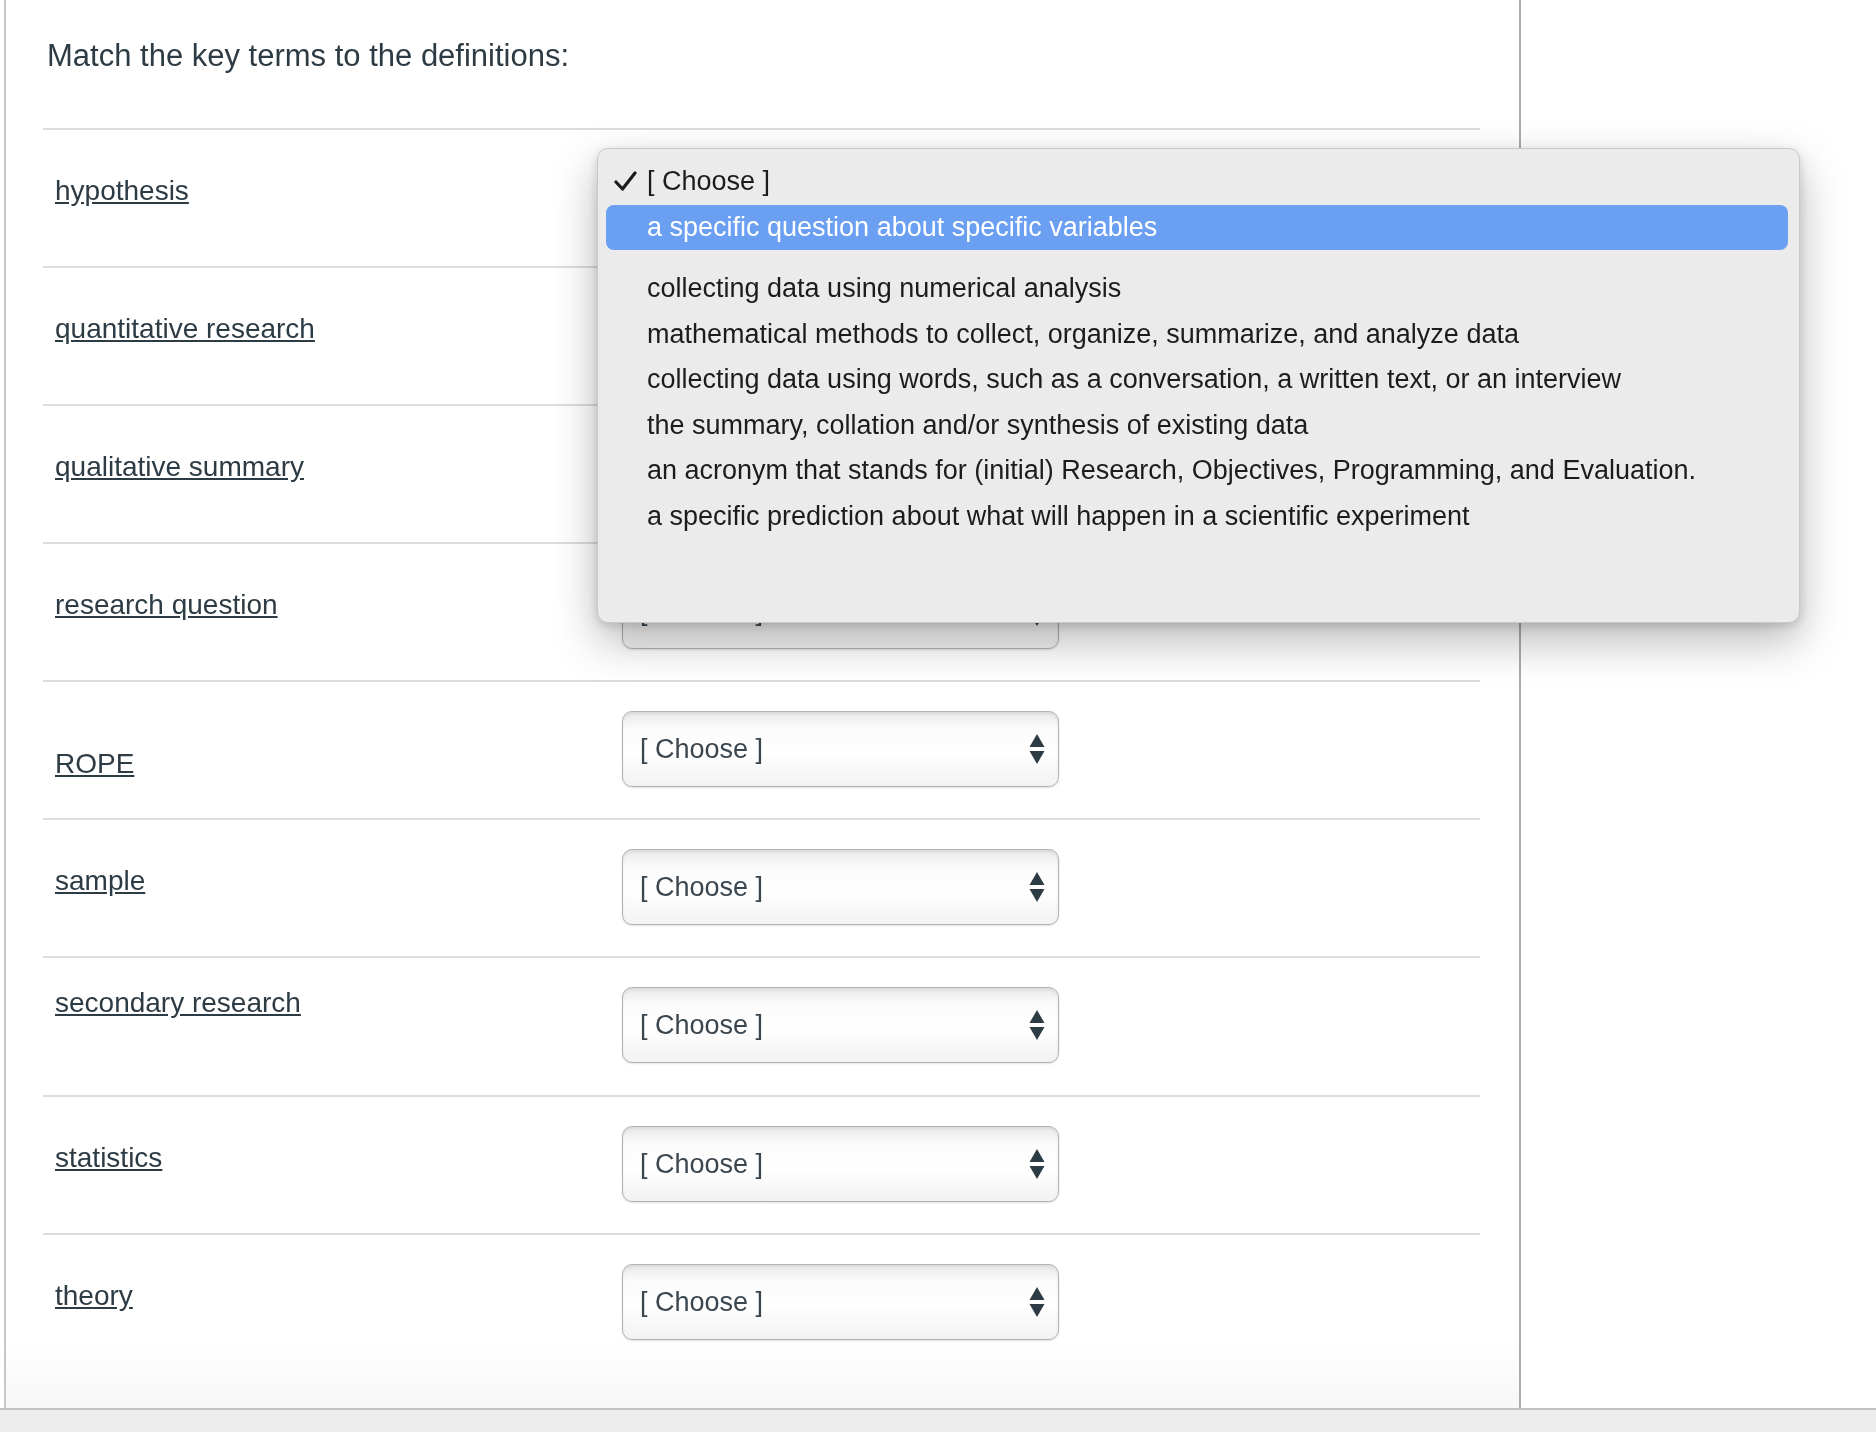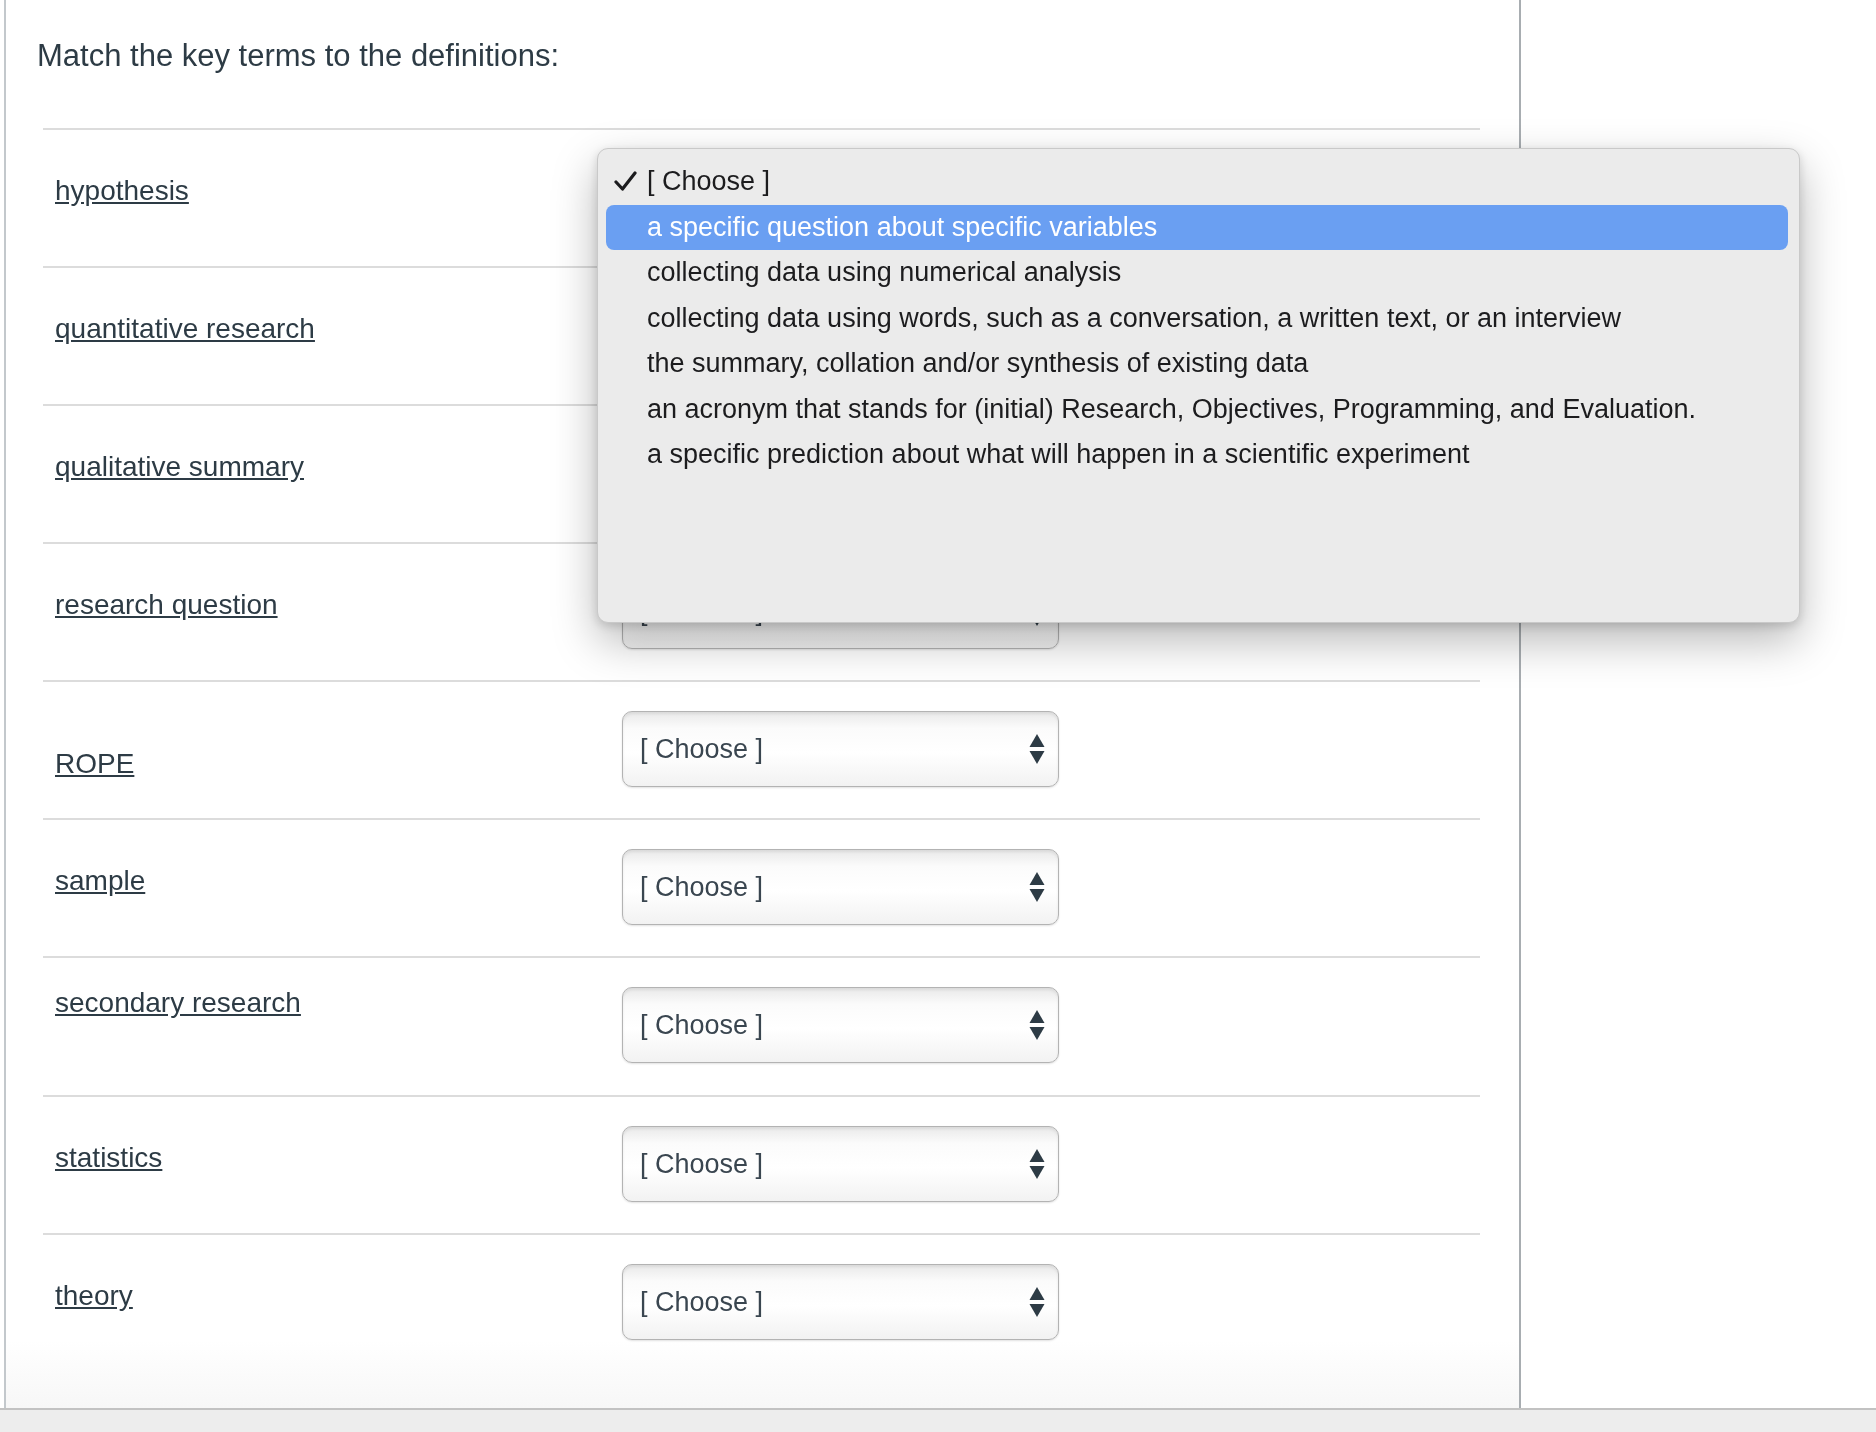--- a/index.html
+++ b/index.html
@@ -11,21 +11,21 @@
   }
   
   .panel-left-border{position:absolute;left:4px;top:0;width:2px;height:1409px;background:#c3c8cc;}
   .panel-right-border{position:absolute;left:1519px;top:0;width:2px;height:1409px;background:#a8adb1;}
   .panel-bottom-border{position:absolute;left:0;top:1408px;width:1876px;height:2px;background:#c2c2c2;}
   .bottom-strip{position:absolute;left:0;top:1410px;width:1876px;height:22px;background:#ededed;}
   .bottom-fade{position:absolute;left:6px;top:1340px;width:1513px;height:68px;
     background:linear-gradient(#ffffff,#f7f7f7);}
 
   .page-title{
-    position:absolute;left:37px;top:36px;width:1200px;
+    position:absolute;left:47px;top:36px;width:1200px;
     font-size:31px;line-height:40px;color:#2d3b45;
   }
 
   .row-divider{position:absolute;left:43px;width:1437px;height:2px;background:#dcdcdc;}
 
   .term-label{
     position:absolute;left:55px;width:520px;
     font-size:28px;line-height:30px;color:#2d3b45;white-space:nowrap;text-decoration:underline;
   }
 
@@ -52,21 +52,21 @@
     background:#ebebeb;border:1px solid #c9c9c9;border-radius:11px;
     box-shadow:0 18px 45px rgba(0,0,0,0.28), 0 3px 10px rgba(0,0,0,0.14);
     padding:10px 0;z-index:10;
   }
   .dropdown-item{
     position:relative;height:45.5px;box-sizing:border-box;
     padding-left:49px;padding-right:12px;
     font-size:27px;line-height:45.5px;color:#1c1c1e;white-space:nowrap;cursor:default;
   }
   .dropdown-item.selected{
-    margin:0 11px 0 8px;padding-left:41px;border-radius:8px;
+    margin:0 11px 16px 8px;padding-left:41px;border-radius:8px;
     background:#6a9ff2;color:#ffffff;
   }
   .dropdown-item .check{
     position:absolute;left:16px;top:12px;width:23px;height:21px;
   }
 </style>
 </head>
 <body>
 
 <div class="panel-left-border"></div>
@@ -163,17 +163,18 @@
 
 <div class="dropdown-popup">
   <div class="dropdown-item">
     <svg class="check" viewBox="0 0 23 21">
       <polyline points="2,11 8.5,18 21,2" fill="none" stroke="#1c1c1e" stroke-width="3.2" stroke-linecap="round" stroke-linejoin="round"></polyline>
     </svg>
     <span>[ Choose ]</span>
   </div>
   <div class="dropdown-item selected">a specific question about specific variables</div>
   <div class="dropdown-item">collecting data using numerical analysis</div>
+  <div class="dropdown-item">mathematical methods to collect, organize, summarize, and analyze data</div>
   <div class="dropdown-item">collecting data using words, such as a conversation, a written text, or an interview</div>
   <div class="dropdown-item">the summary, collation and/or synthesis of existing data</div>
   <div class="dropdown-item">an acronym that stands for (initial) Research, Objectives, Programming, and Evaluation.</div>
   <div class="dropdown-item">a specific prediction about what will happen in a scientific experiment</div>
 </div>
 
 </body></html>

